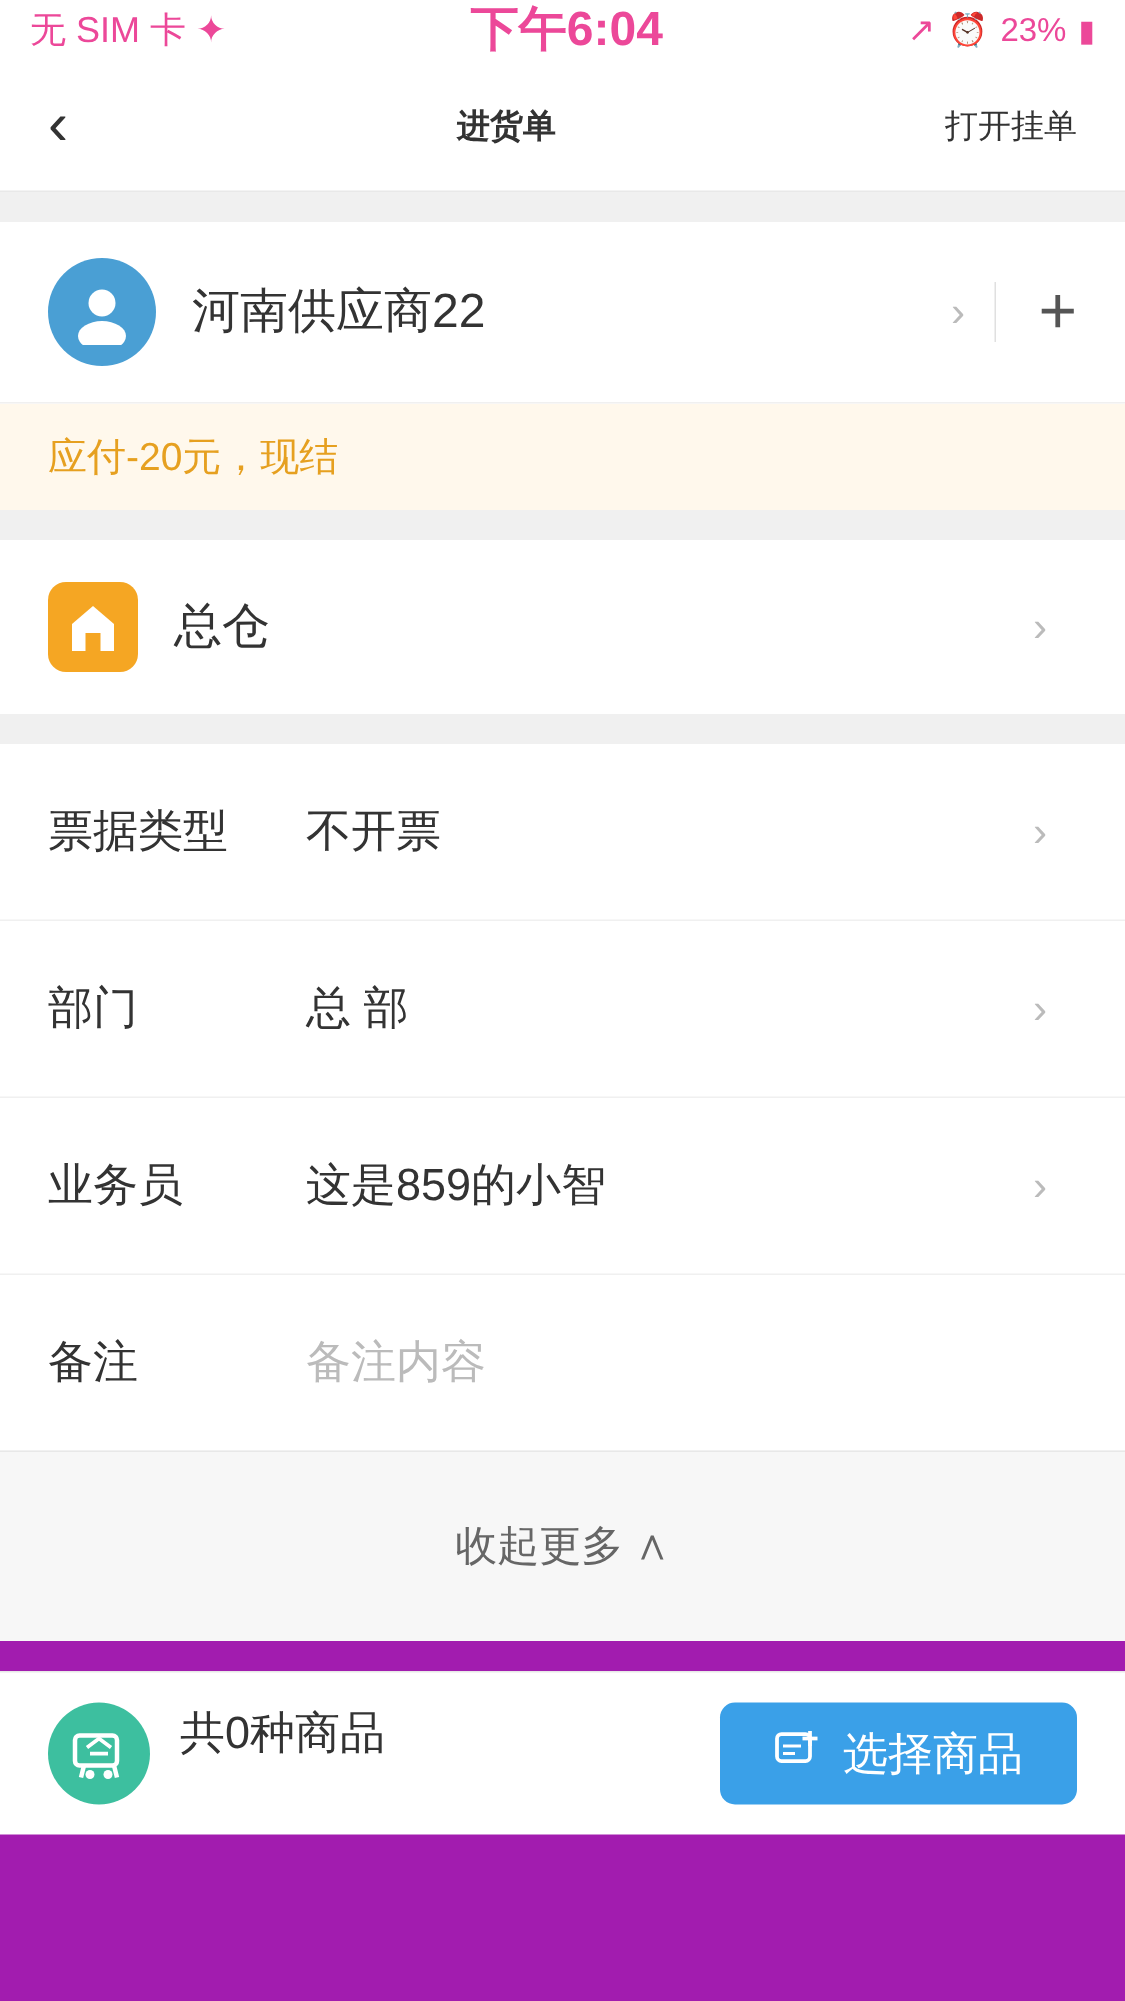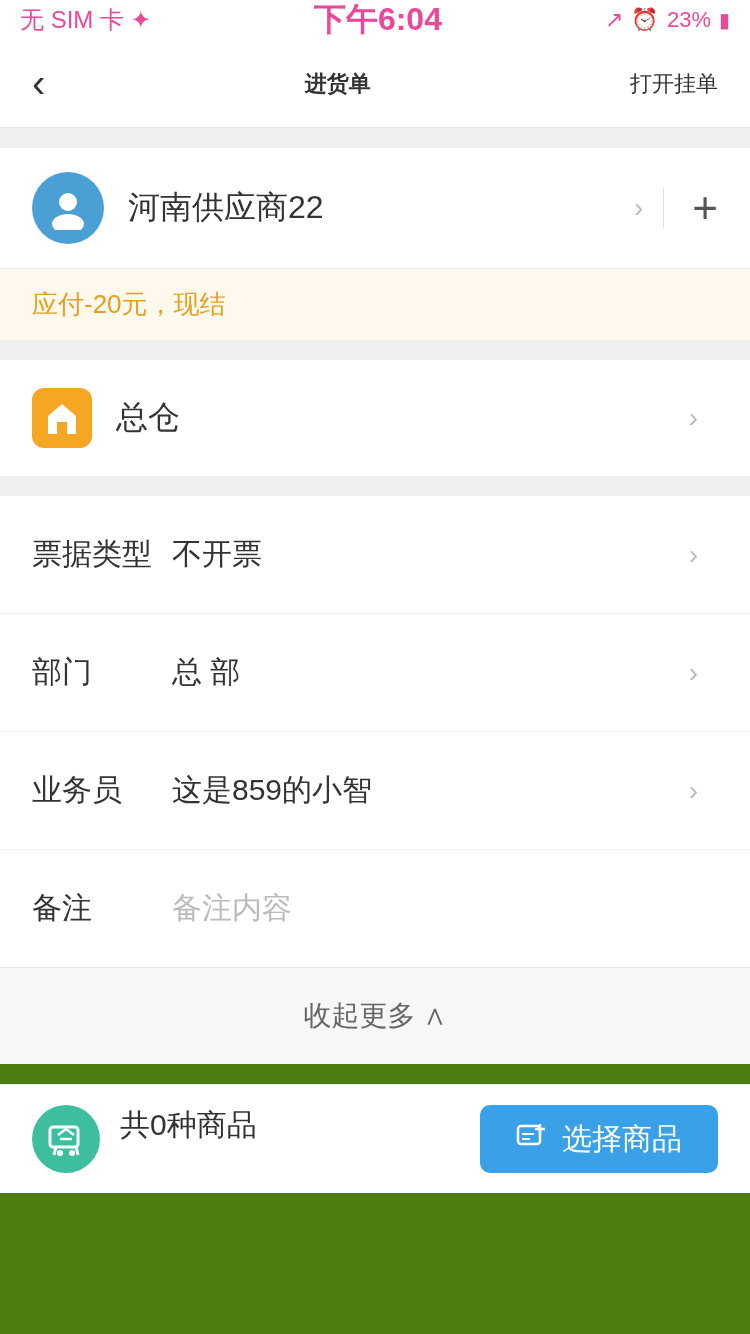--- a/index.html
+++ b/index.html
@@ -145,20 +145,21 @@
       color: #333;
     }
 
     
     .form-row {
       display: flex;
       align-items: center;
       padding: 38px 32px;
       background: #fff;
       border-top: 1px solid #f0f0f0;
+      gap: 32px;
     }
     .form-label {
       width: 140px;
       font-size: 30px;
       color: #333;
       flex-shrink: 0;
     }
     .form-value {
       flex: 1;
       font-size: 30px;
@@ -166,21 +167,21 @@
     }
     .form-value.placeholder {
       color: #bbb;
     }
 
     
     .collapse-row {
       display: flex;
       align-items: center;
       justify-content: center;
-      padding: 29px 32px;
+      padding: 44px 32px;
       background: #f7f7f7;
       border-top: 1px solid #e8e8e8;
       font-size: 28px;
       color: #666;
       gap: 8px;
     }
 
     
     .product-bar {
       display: flex;
@@ -213,21 +214,21 @@
       display: flex;
       align-items: center;
       gap: 12px;
       font-size: 30px;
       color: #fff;
     }
     .select-btn svg { width: 34px; height: 34px; }
 
     
     .page-body {
-      background: #4d7c0f;
+      background: #a21caf;
       min-height: calc(1334px - 128px);
     }
   </style>
 </head>
 <body>
 
 <div class="status-bar">
   <div class="status-left">
     <span>无 SIM 卡 ✦</span>
   </div>

